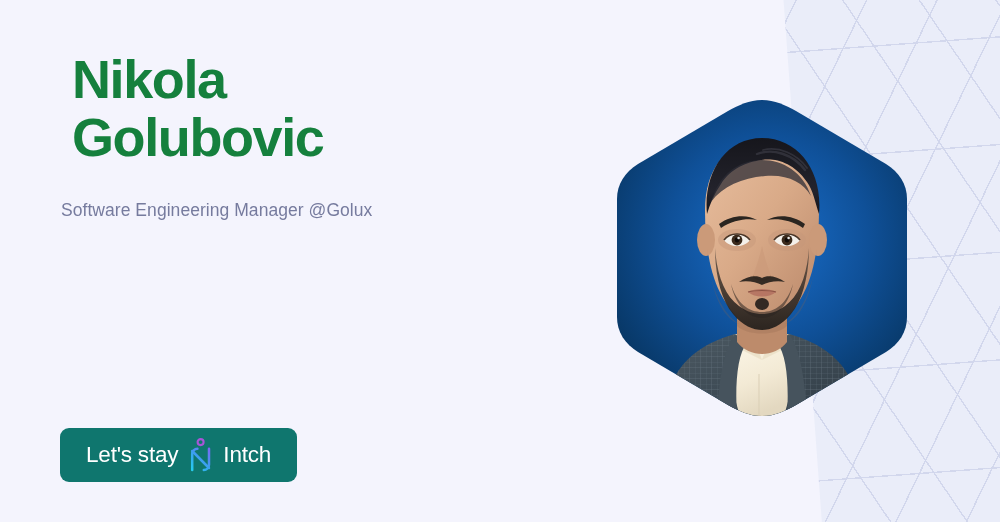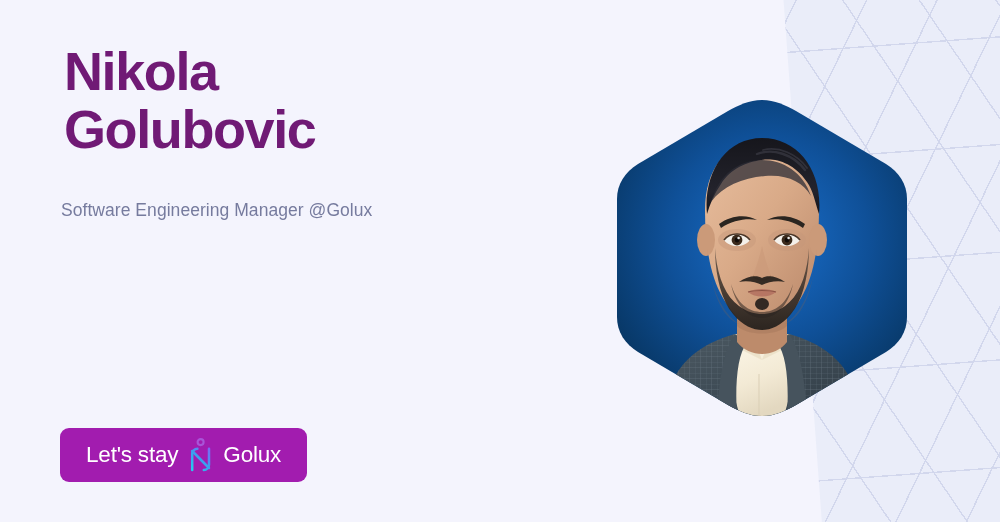--- a/index.html
+++ b/index.html
@@ -60,26 +60,26 @@
     left: 60px;
     top: 0;
     width: 520px;
     height: 100%;
   }
 
   .name {
     position: absolute;
     top: 38px;
     left: 0;
-    margin: 4px;
+    margin: 12px;
     font-size: 54px;
     line-height: 58px;
     font-weight: 700;
     letter-spacing: -1.4px;
-    color: #701a75;
+    color: #15803d;
     white-space: pre-line;
   }
 
   .subtitle {
     position: absolute;
     top: 198px;
     left: 1px;
     margin: 0;
     font-size: 17.5px;
     line-height: 24px;
@@ -92,21 +92,21 @@
   
   .cta {
     position: absolute;
     left: 60px;
     top: 428px;
     height: 54px;
     display: flex;
     align-items: center;
     gap: 0;
     padding: 0 26px;
-    background: #a21caf;
+    background: #0f766e;
     border: none;
     border-radius: 9px;
     cursor: pointer;
     font-family: "Liberation Sans", sans-serif;
   }
   .cta-text-left {
     color: #ffffff;
     font-size: 22.5px;
     font-weight: 500;
     letter-spacing: -0.2px;
@@ -165,21 +165,21 @@
           </linearGradient>
         </defs>
 
         <circle cx="12.6" cy="5.1" r="3.0" fill="none" stroke="#a855d8" stroke-width="2.1"></circle>
 
         <path d="M4.2 33.0 L4.2 17.0 A5.2 5.2 0 0 1 9.4 11.8 L9.4 11.8" fill="none" stroke="url(#nGrad)" stroke-width="2.5" stroke-linecap="round" stroke-linejoin="round"></path>
         <path d="M4.2 14.0 L21.0 31.0" fill="none" stroke="url(#nGrad)" stroke-width="2.5" stroke-linecap="round" stroke-linejoin="round"></path>
         <path d="M21.0 11.8 L21.0 27.8 A5.2 5.2 0 0 1 15.8 33.0 L15.8 33.0" fill="none" stroke="url(#nGrad)" stroke-width="2.5" stroke-linecap="round" stroke-linejoin="round"></path>
       </svg>
     </span>
-    <span class="cta-text-right">Golux</span>
+    <span class="cta-text-right">Intch</span>
   </button>
 
   <div class="avatar-wrap">
     <svg class="avatar-hex" viewBox="0 0 310 320">
       <defs>
 
         <clipPath id="hexClip">
           <path d="M155 2
                    C168 2 178 7 189 13
                    L279 66

